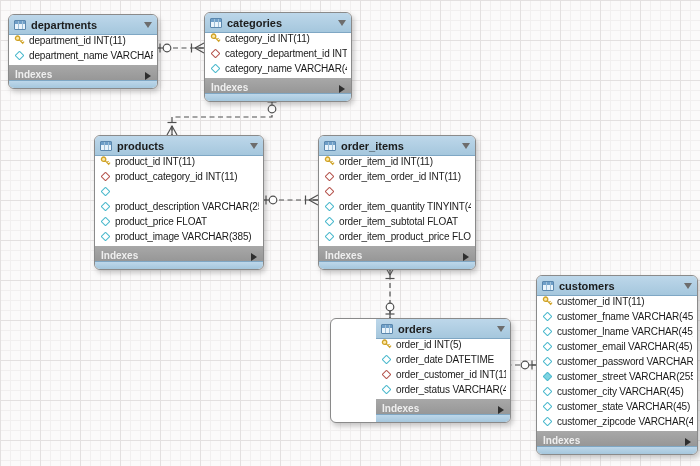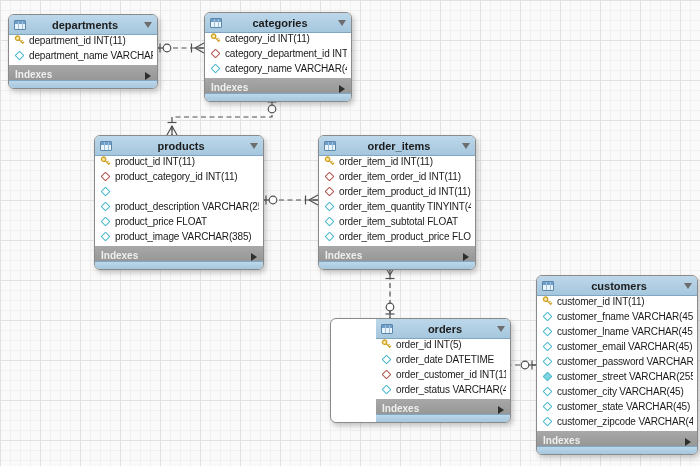--- a/index.html
+++ b/index.html
@@ -30,21 +30,21 @@
     height:19px;display:flex;align-items:center;gap:5px;padding:0 5px 0 5px;
     background:linear-gradient(180deg,var(--header-blue-1),var(--header-blue-2));
     border-bottom:1px solid var(--header-border);cursor:move;
   }
   .tico{
     width:12px;height:10px;border:1px solid #5b87ad;border-radius:1px;box-sizing:border-box;flex:0 0 auto;
     background-image:
       linear-gradient(90deg, transparent 3px, #9fc0d8 3px, #9fc0d8 4px, transparent 4px, transparent 7px, #9fc0d8 7px, #9fc0d8 8px, transparent 8px),
       linear-gradient(180deg,#6f9fc8 0 3px,#eaf4fb 3px);
   }
-  .tname{font-size:11px;font-weight:bold;color:#1c1c1c;flex:1 1 auto;white-space:nowrap;overflow:hidden;text-align:center;}
+  .tname{font-size:11px;font-weight:bold;color:#1c1c1c;flex:1 1 auto;white-space:nowrap;overflow:hidden;}
   .tri-down{
     width:0;height:0;border-left:4px solid transparent;border-right:4px solid transparent;
     border-top:6px solid #6d6d6d;flex:0 0 auto;cursor:pointer;
   }
   .rows{background:#fff;}
   .row{height:15px;display:flex;gap:4px;padding:0 4px 0 5px;}
   .row .lbl{font-size:10px;letter-spacing:-0.15px;color:#1a1a1a;white-space:nowrap;overflow:hidden;}
   .icw{width:11px;height:11px;flex:0 0 auto;display:flex;align-items:center;justify-content:center;}
   .dm{width:5px;height:5px;transform:rotate(45deg);border:1.2px solid var(--col);background:#fff;border-radius:1px;}
   .dm.fk{border-color:var(--fk);}
@@ -251,21 +251,20 @@
         <div class="row">
           <span class="icw">
             <span class="dm fk"></span>
           </span>
           <span class="lbl">order_item_order_id INT(11)</span>
         </div>
         <div class="row">
           <span class="icw">
             <span class="dm fk"></span>
           </span>
-          <span class="lbl">order_item_product_id INT(11)</span>
         </div>
         <div class="row">
           <span class="icw">
             <span class="dm"></span>
           </span>
           <span class="lbl">order_item_quantity TINYINT(4)</span>
         </div>
         <div class="row">
           <span class="icw">
             <span class="dm"></span>

